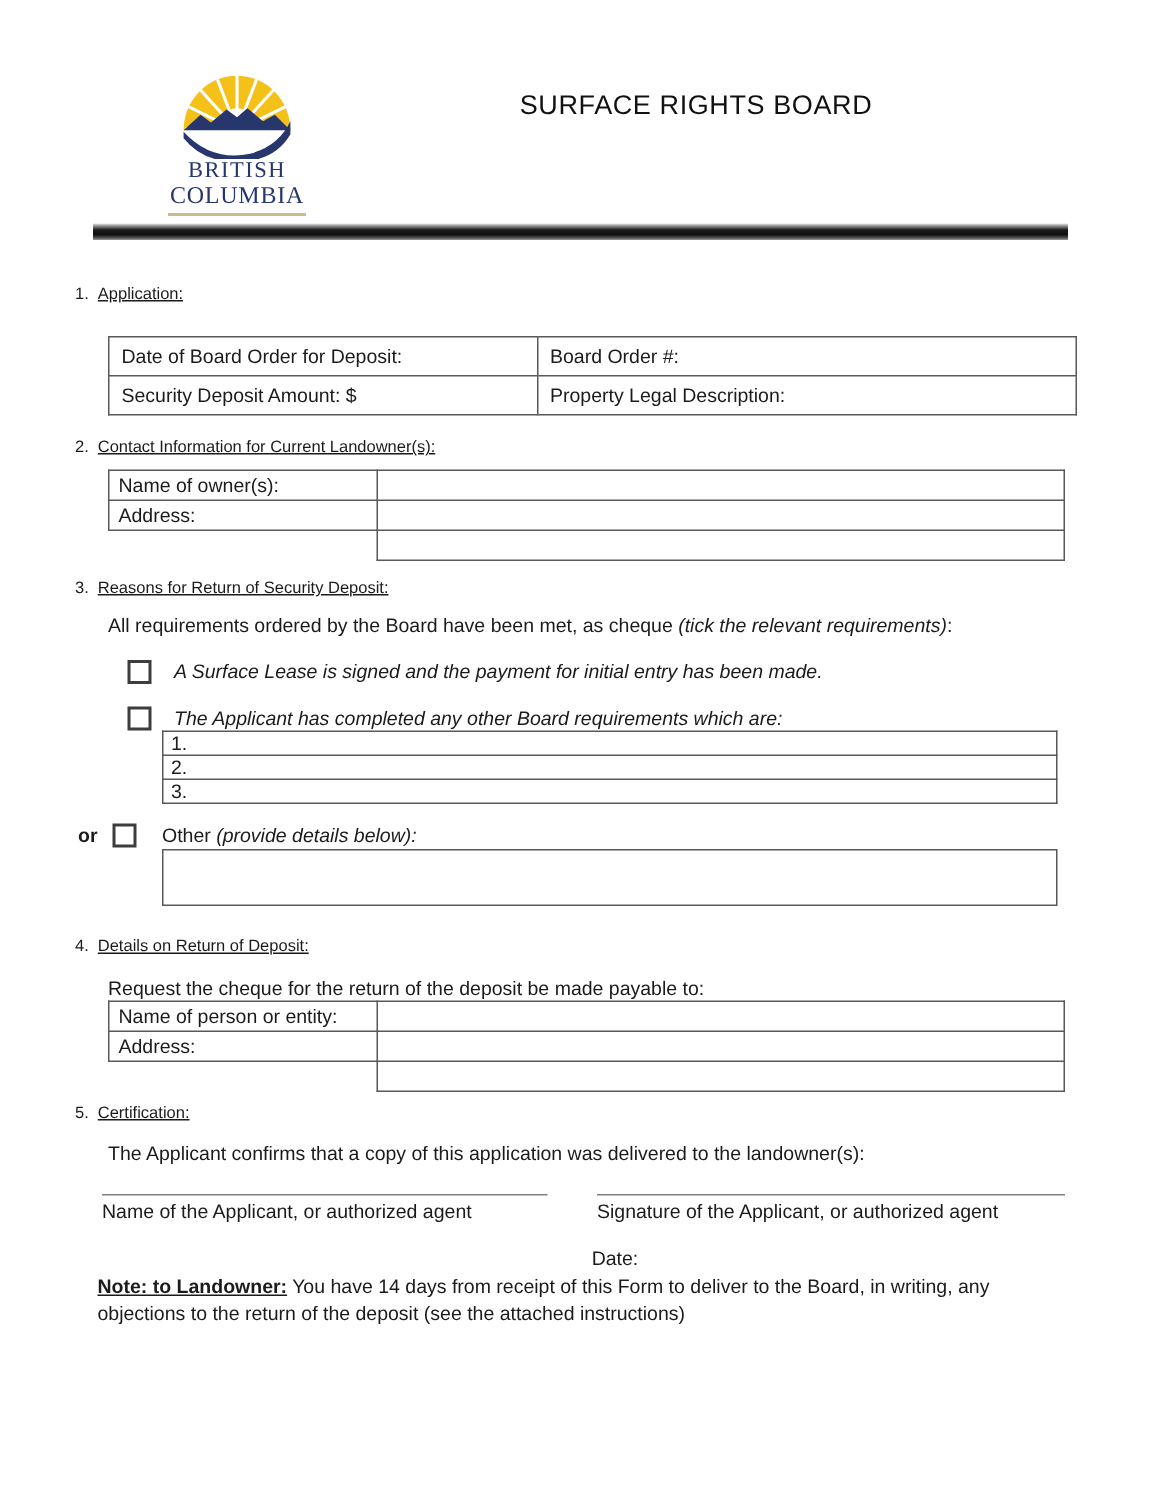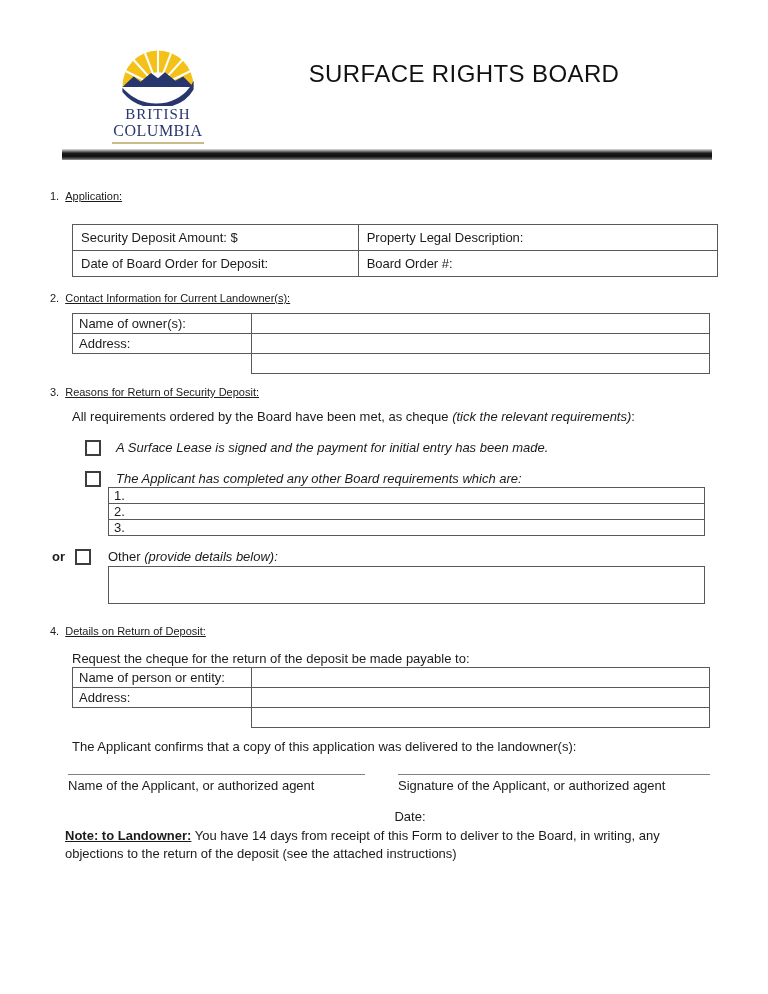--- a/index.html
+++ b/index.html
@@ -7,21 +7,21 @@
         font-family:"Liberation Sans","DejaVu Sans",sans-serif;font-size:13px;color:#1b1b1b;}
   
   .logo{position:absolute;left:104px;top:40px;width:108px;text-align:center;}
   .logo svg{display:block;margin:0 auto;}
   .logo-word1{font-family:"Liberation Serif","DejaVu Serif",serif;font-size:15px;letter-spacing:1px;
               color:#27376E;line-height:15px;margin-top:1px;}
   .logo-word2{font-family:"Liberation Serif","DejaVu Serif",serif;font-size:16px;letter-spacing:0.5px;
               color:#27376E;line-height:17px;}
   .logo-rule{width:92px;height:2px;background:#C9BC8A;margin:3px auto 0 auto;}
   .hdr-titles{position:absolute;left:215px;top:60px;width:498px;text-align:center;}
-  .title{font-size:24px;letter-spacing:0.4px;color:#111;}
+  .title{font-size:18px;letter-spacing:0.4px;color:#111;}
   .subtitle{font-size:13.5px;font-weight:bold;margin-top:15px;color:#111;white-space:pre-wrap;}
   .bar{position:absolute;left:62px;top:149px;width:650px;height:11px;
        background:linear-gradient(to bottom,#e3e3e3 0%,#8d8d8d 16%,#1c1c1c 38%,#0e0e0e 66%,#4a4a4a 85%,#9a9a9a 100%);}
   
   .content{position:absolute;left:50px;top:161px;width:668px;display:flow-root;}
   .sec-head{font-weight:normal;font-size:11px;line-height:16px;}
   .sec-head .num{margin-right:6px;}
   .sec-head .txt{text-decoration:underline;}
   .intro{margin-left:22px;line-height:16px;}
   .it{font-style:italic;}
@@ -94,32 +94,32 @@
 
   <div class="content">
 
     <div class="sec-head mt27">
       <span class="num">1.</span><span class="txt">Application:</span>
     </div>
     <table class="t1">
       <tbody>
           <tr>
         <td class="c1">
+          <span>Date of Board Order for Deposit:</span>
+        </td>
+        <td class="c2">
+          <span>Board Order #:</span>
+        </td>
+      </tr>
+      <tr>
+        <td class="c1">
           <span>Security Deposit Amount: $</span>
         </td>
         <td class="c2">
           <span>Property Legal Description:</span>
-        </td>
-      </tr>
-      <tr>
-        <td class="c1">
-          <span>Date of Board Order for Deposit:</span>
-        </td>
-        <td class="c2">
-          <span>Board Order #:</span>
         </td>
       </tr>
     </tbody>
       </table>
 
     <div class="sec-head mt13">
       <span class="num">2.</span><span class="txt">Contact Information for Current Landowner(s):</span>
     </div>
     <table class="t2">
       <tbody>
@@ -197,20 +197,23 @@
         </td>
         <td class="val"></td>
       </tr>
       <tr>
         <td class="lab ghost"></td>
         <td class="val"></td>
       </tr>
     </tbody>
       </table>
 
+    <div class="sec-head mt6">
+      <span class="num">5.</span><span class="txt">Certification:</span>
+    </div>
     <div class="intro mt11">The Applicant confirms that a copy of this application was delivered to the landowner(s):</div>
 
     <div class="sig-row">
       <div class="sig-col1">
         <div class="sig-line"></div>
         <div class="sig-lab">Name of the Applicant, or authorized agent</div>
       </div>
       <div class="sig-col2">
         <div class="sig-line"></div>
         <div class="sig-lab">Signature of the Applicant, or authorized agent</div>

